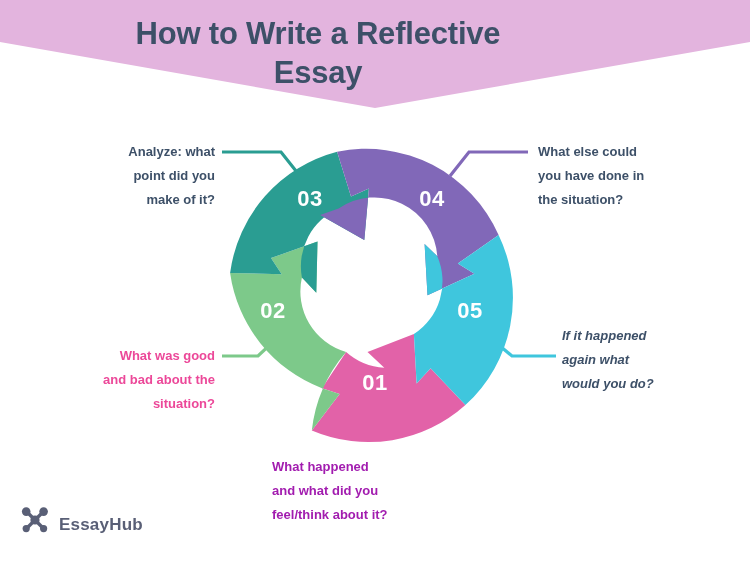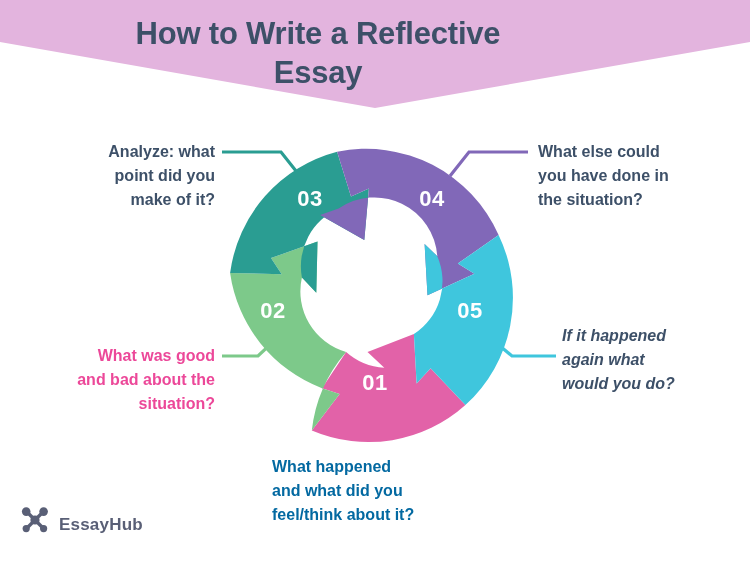--- a/index.html
+++ b/index.html
@@ -54,21 +54,21 @@
     font-family: "Liberation Sans", sans-serif;
     font-size: 22px;
     font-weight: bold;
     fill: #ffffff;
     letter-spacing: 0.5px;
   }
 
   
   .callout {
     position: absolute;
-    font-size: 16px;
+    font-size: 13px;
     line-height: 24px;
     font-weight: bold;
     color: #3d5068;
     white-space: pre-line;
   }
   .callout.left  { text-align: right; }
   .callout.right { text-align: left; }
 
   #callout-03 { left: 48px;  top: 140px; width: 167px; }
   #callout-02 { left: 48px;  top: 344px; width: 167px; }
@@ -212,21 +212,21 @@
 make of it?</div>
 <div class="callout left" id="callout-02" style="color: #ec4899;">What was good
 and bad about the
 situation?</div>
 <div class="callout right" id="callout-04" style="color: rgb(61, 80, 104);">What else could
 you have done in
 the situation?</div>
 <div class="callout right" id="callout-05" style="color: rgb(61, 80, 104);">If it happened
 again what
 would you do?</div>
-<div class="callout" id="callout-01" style="color: #0369a1;">What happened
+<div class="callout" id="callout-01" style="color: #a21caf;">What happened
 and what did you
 feel/think about it?</div>
 
 <div id="brand-logo">
   <svg id="brand-logo-mark" width="30" height="30" viewBox="0 0 30 30">
     <g stroke="#595f76" stroke-width="3.4">
       <line x1="15" y1="15" x2="7.5" y2="7.5"></line>
       <line x1="15" y1="15" x2="22.5" y2="7.5"></line>
       <line x1="15" y1="15" x2="7.5" y2="22.5"></line>
       <line x1="15" y1="15" x2="22.5" y2="22.5"></line>

